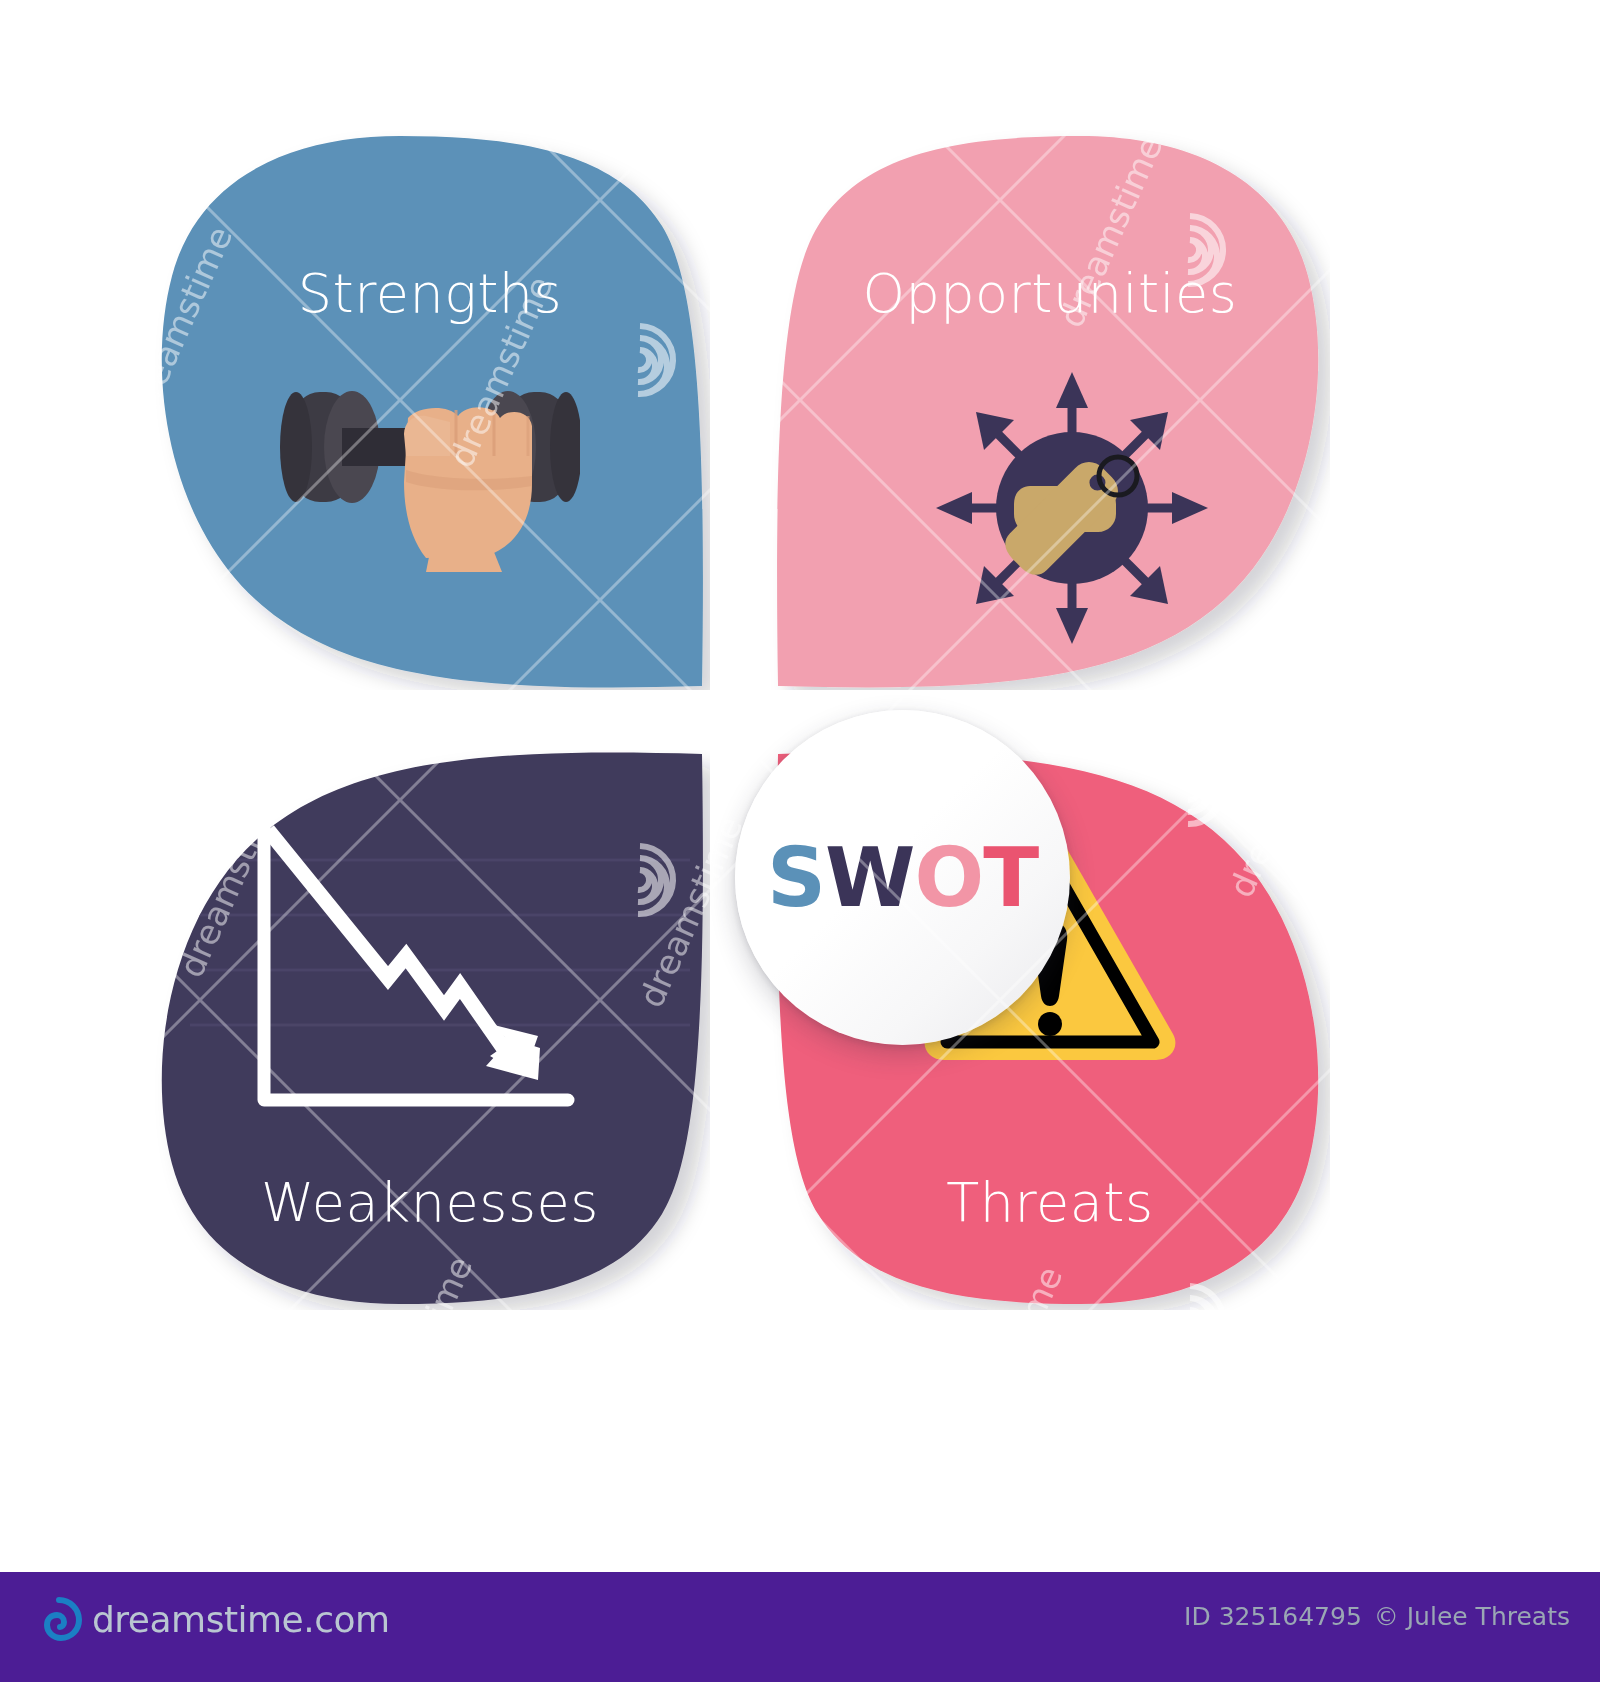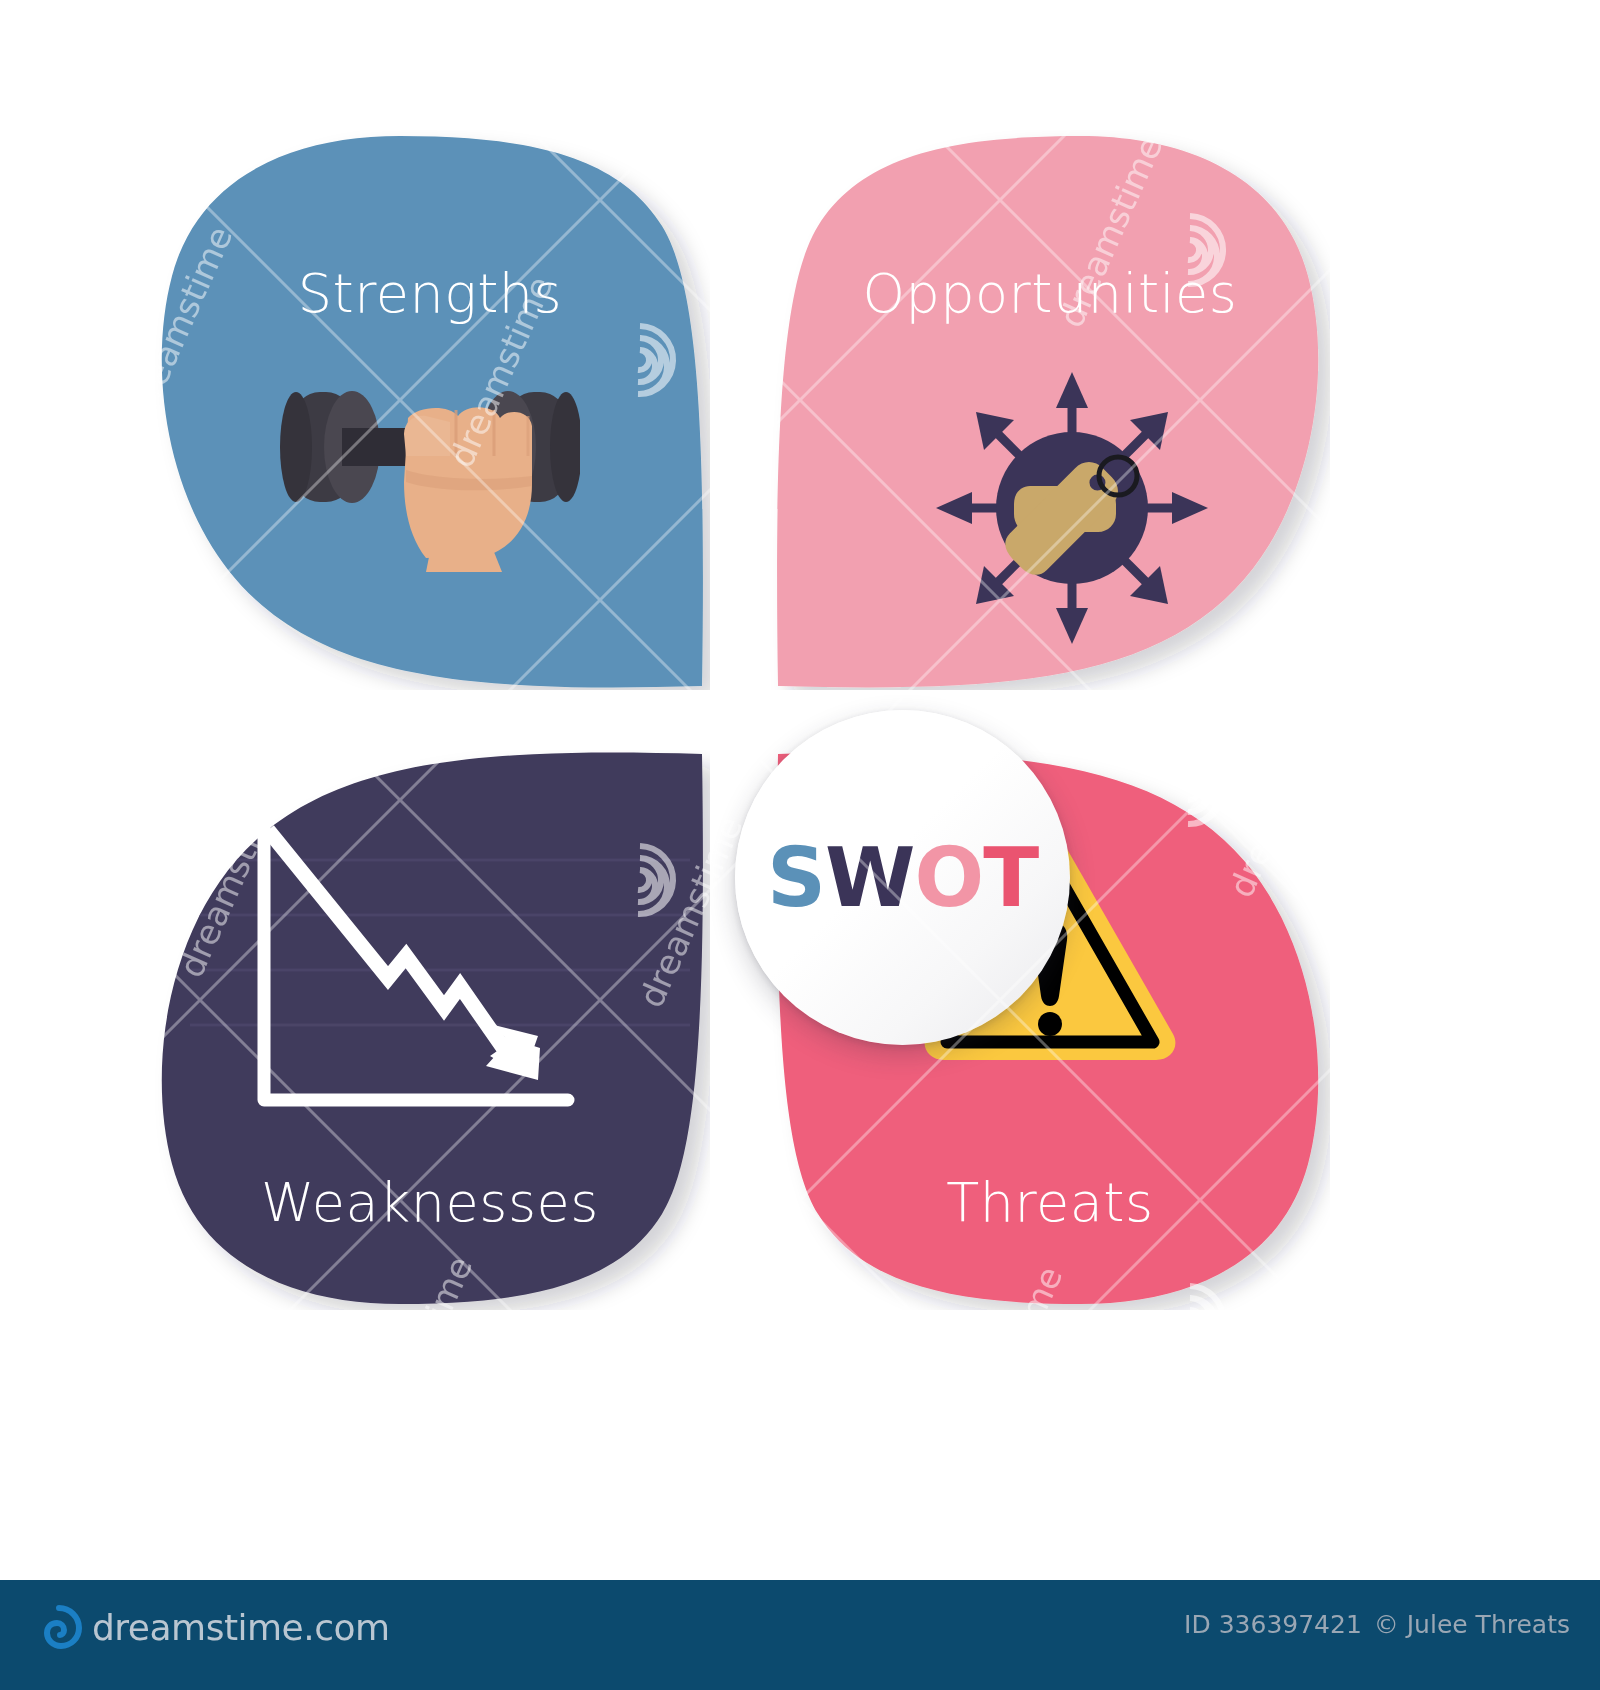--- a/index.html
+++ b/index.html
@@ -91,24 +91,24 @@
     font-weight:bold;
     font-size:82px;
     letter-spacing:-1px;
     z-index:2;
   }
   #swot-wordmark span { line-height:1; }
 
   
   #footer {
     position:absolute;
-    left:0; bottom:0;
+    left:0; bottom:8px;
     width:1600px; height:110px;
     z-index:50;
-    background:#0c4a6e;
+    background:#4c1d95;
   }
   #footer-brand {
     position:absolute;
     left:34px; top:24px;
     display:flex;
     align-items:center;
     font-family:"DejaVu Sans", sans-serif;
   }
   #footer-brand-text {
     font-size:36px;
@@ -409,18 +409,18 @@
                  C 36 4, 45 13, 45 24
                  C 45 34, 37 42, 27 42
                  C 19 42, 13 36, 13 29
                  C 13 23, 17 19, 23 19
                  C 27 19, 30 22, 30 26
                  C 30 29, 28 31, 26 31" fill="none" stroke="#1b7fc4" stroke-width="6" stroke-linecap="round"></path>
       </svg>
       <span id="footer-brand-text">dreamstime.com</span>
     </div>
     <div id="footer-credit">
-      <span id="footer-id">ID 336397421</span>
+      <span id="footer-id">ID 325164795</span>
       <span>© Julee Threats</span>
     </div>
   </div>
 
 </div>
 
 </body></html>

